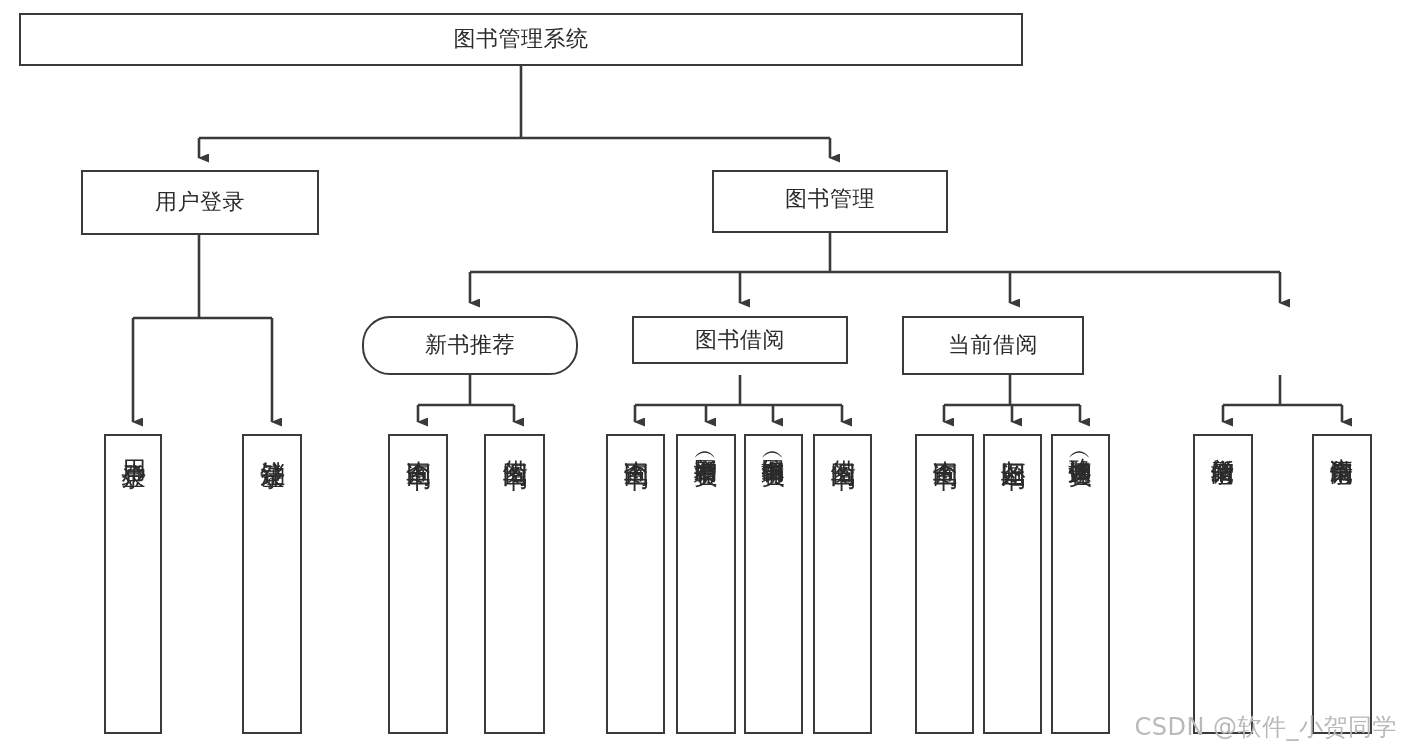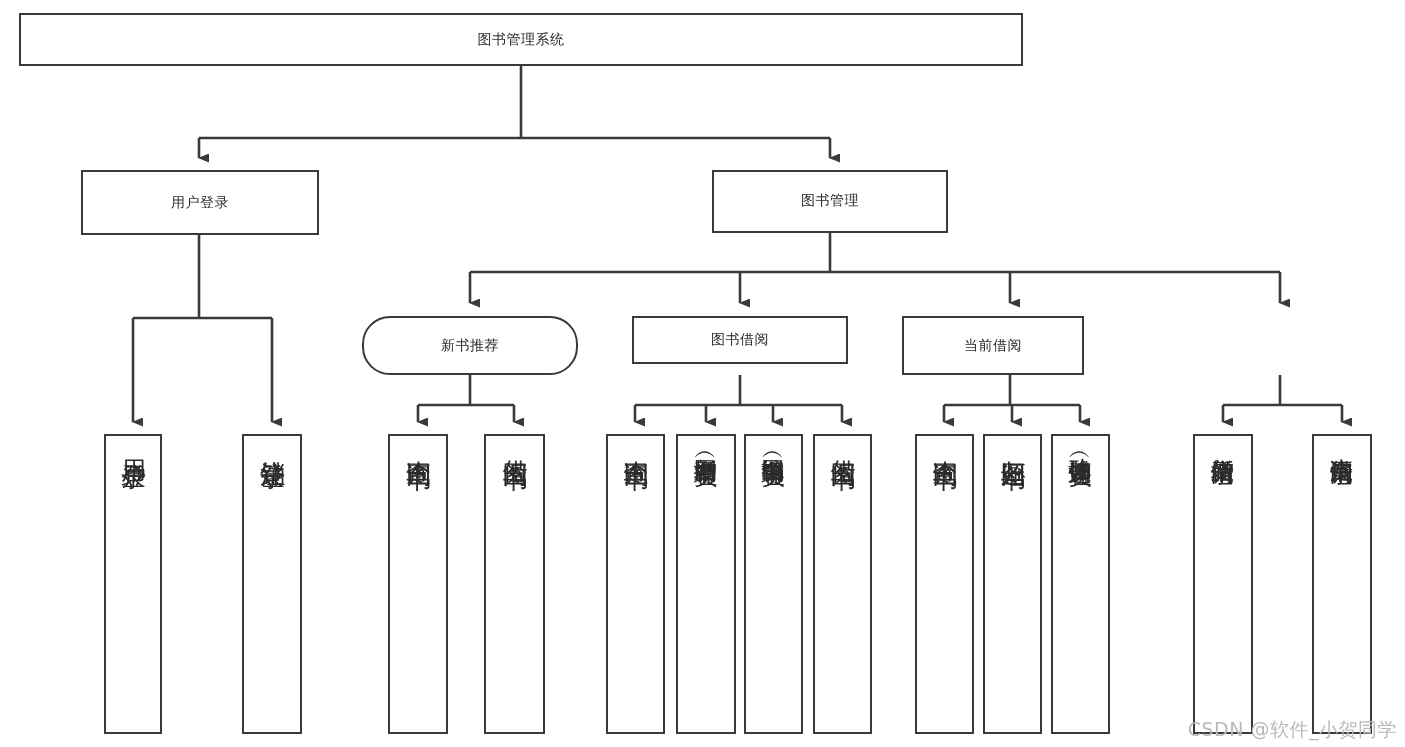--- a/index.html
+++ b/index.html
@@ -36,21 +36,21 @@
     text-align: center;
     z-index: 2;
   }
   .node .label {
     display: block;
     line-height: 1.12;
     letter-spacing: 0.5px;
   }
   .node.horiz .label {
     writing-mode: horizontal-tb;
-    font-size: 14px;
+    font-size: 22px;
   }
   .node.vert {
     align-items: flex-start;
     padding-top: 4px;
   }
   .node.vert .label {
     writing-mode: vertical-rl;
     text-orientation: upright;
     font-size: 25px;
     line-height: 1.05;
@@ -58,21 +58,21 @@
     margin: 0 auto;
   }
   .node.vert.small .label {
     font-size: 23px;
     letter-spacing: 1px;
   }
   #watermark {
     position: absolute;
     right: 8px;
     bottom: 4px;
-    font-size: 19px;
+    font-size: 24px;
     color: #b9b9b9;
     letter-spacing: 0.5px;
     z-index: 5;
     white-space: nowrap;
   }
 </style>
 </head>
 <body>
 
 <div id="canvas">

